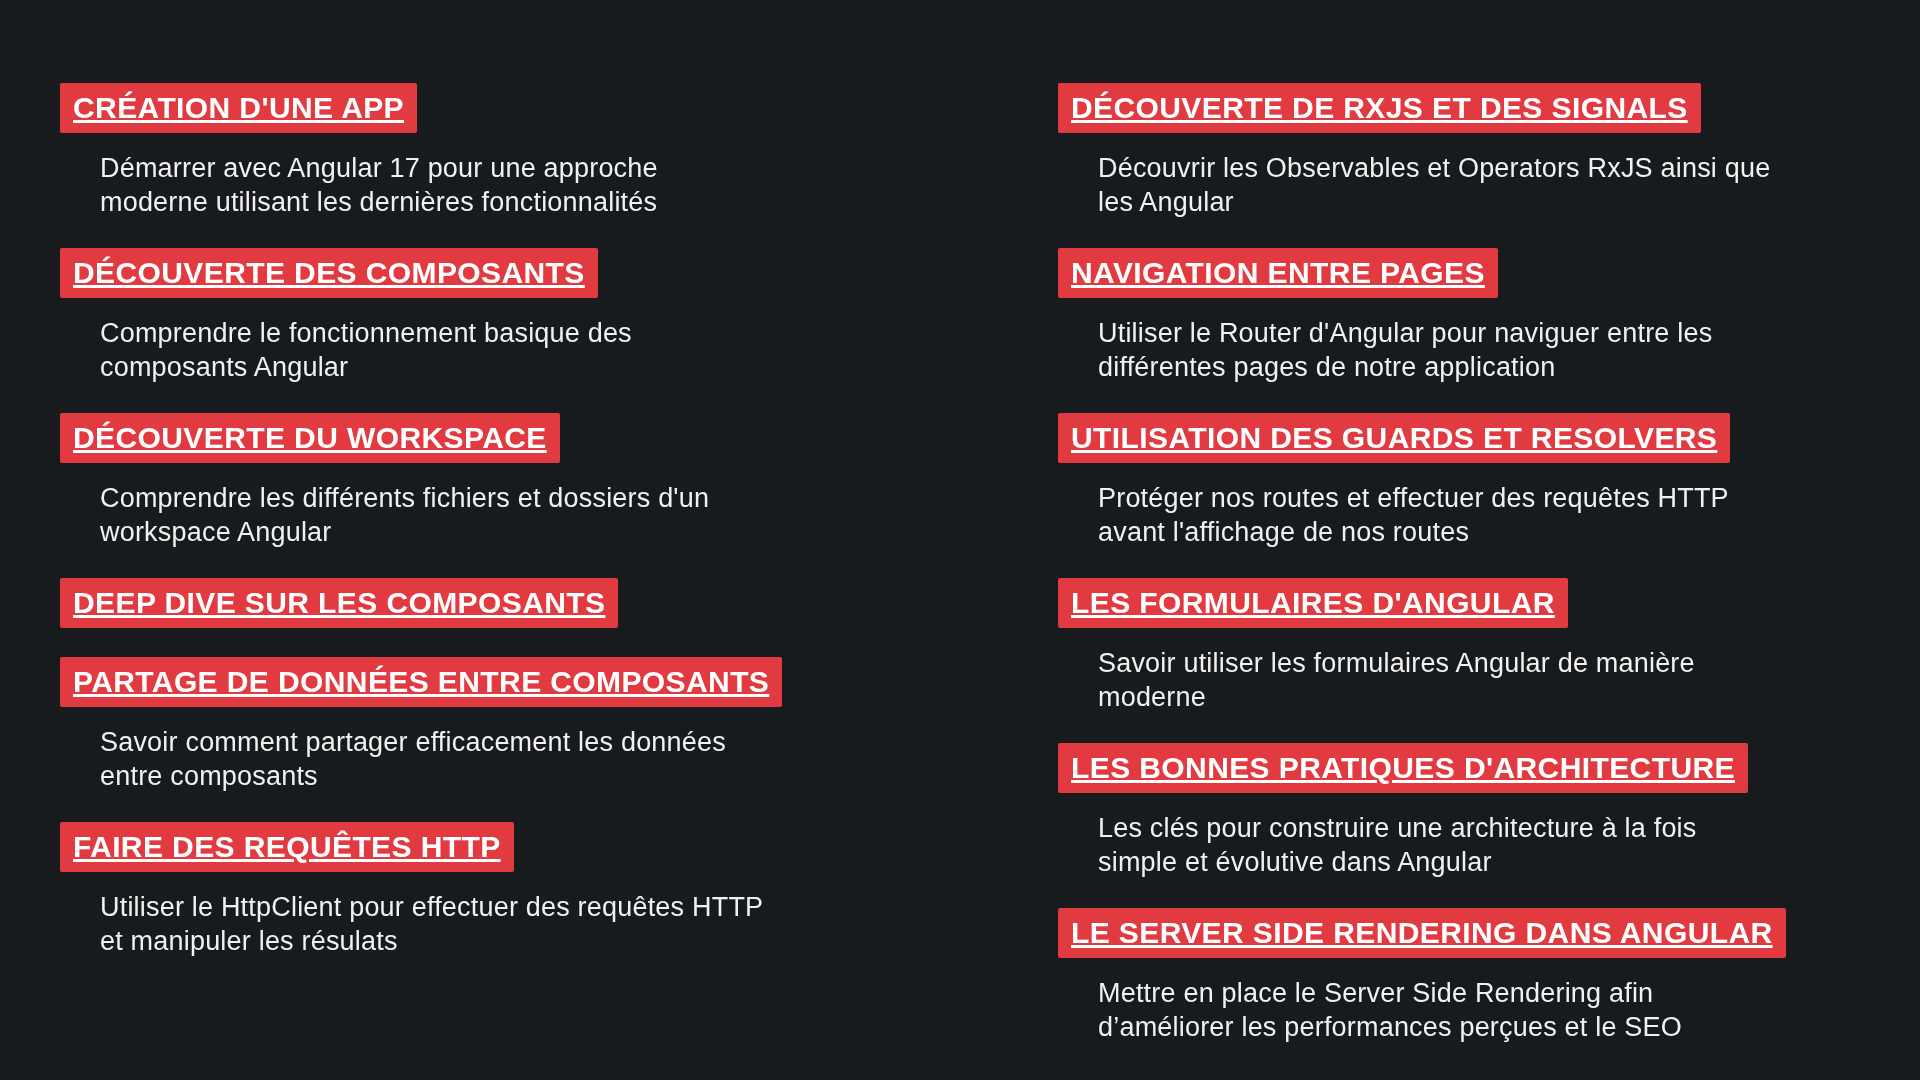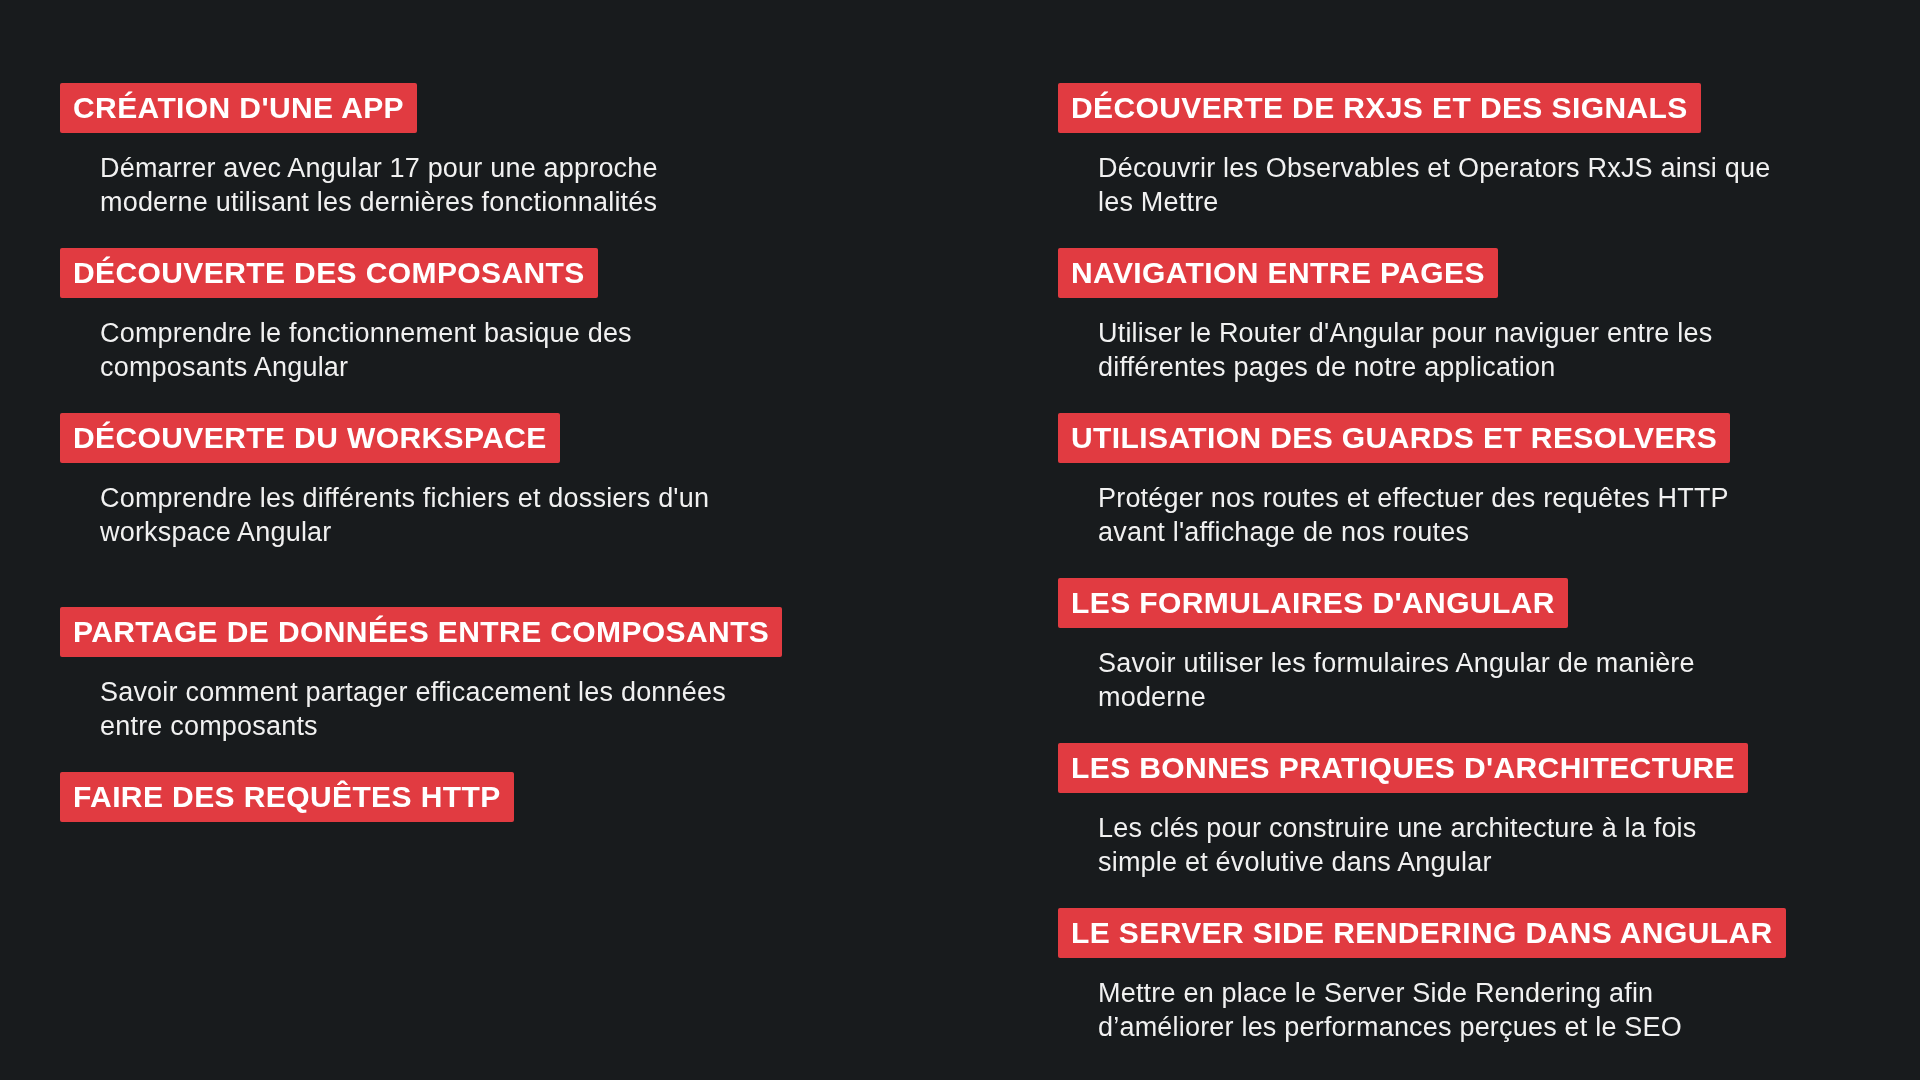--- a/index.html
+++ b/index.html
@@ -34,20 +34,21 @@
     display: inline-block;
     background: var(--accent);
     color: var(--title-color);
     font-weight: 700;
     font-size: 30px;
     line-height: 30px;
     letter-spacing: 0.4px;
     text-transform: uppercase;
     padding: 10px 13px;
     border-radius: 2px;
+    text-decoration: underline;
   }
   .desc {
     margin: 18px 0 0 40px;
     color: var(--body-color);
     font-size: 27px;
     line-height: 34px;
     white-space: pre-line;
     letter-spacing: 0.2px;
   }
 </style>
@@ -64,36 +65,39 @@
     <div class="banner"><span>DÉCOUVERTE DES COMPOSANTS</span></div>
     <p class="desc">Comprendre le fonctionnement basique des
 composants Angular</p>
   </section>
   <section class="topic">
     <div class="banner"><span>DÉCOUVERTE DU WORKSPACE</span></div>
     <p class="desc">Comprendre les différents fichiers et dossiers d'un
 workspace Angular</p>
   </section>
   <section class="topic">
+    <div class="banner"><span>DEEP DIVE SUR LES COMPOSANTS</span></div>
   </section>
   <section class="topic">
     <div class="banner"><span>PARTAGE DE DONNÉES ENTRE COMPOSANTS</span></div>
     <p class="desc">Savoir comment partager efficacement les données
 entre composants</p>
   </section>
   <section class="topic">
     <div class="banner"><span>FAIRE DES REQUÊTES HTTP</span></div>
+    <p class="desc">Utiliser le HttpClient pour effectuer des requêtes HTTP
+et manipuler les résulats</p>
   </section>
 </div>
 
 <div class="column right">
   <section class="topic">
     <div class="banner"><span>DÉCOUVERTE DE RXJS ET DES SIGNALS</span></div>
     <p class="desc">Découvrir les Observables et Operators RxJS ainsi que
-les Mettre</p>
+les Angular</p>
   </section>
   <section class="topic">
     <div class="banner"><span>NAVIGATION ENTRE PAGES</span></div>
     <p class="desc">Utiliser le Router d'Angular pour naviguer entre les
 différentes pages de notre application</p>
   </section>
   <section class="topic">
     <div class="banner"><span>UTILISATION DES GUARDS ET RESOLVERS</span></div>
     <p class="desc">Protéger nos routes et effectuer des requêtes HTTP
 avant l'affichage de nos routes</p>

